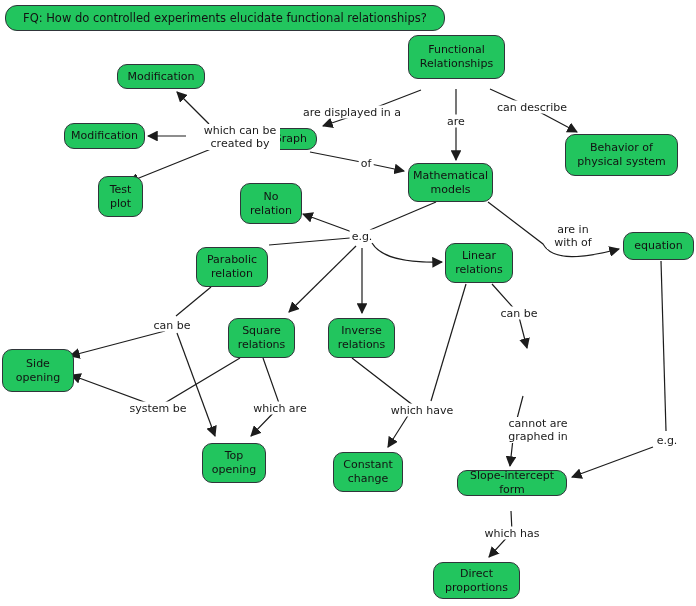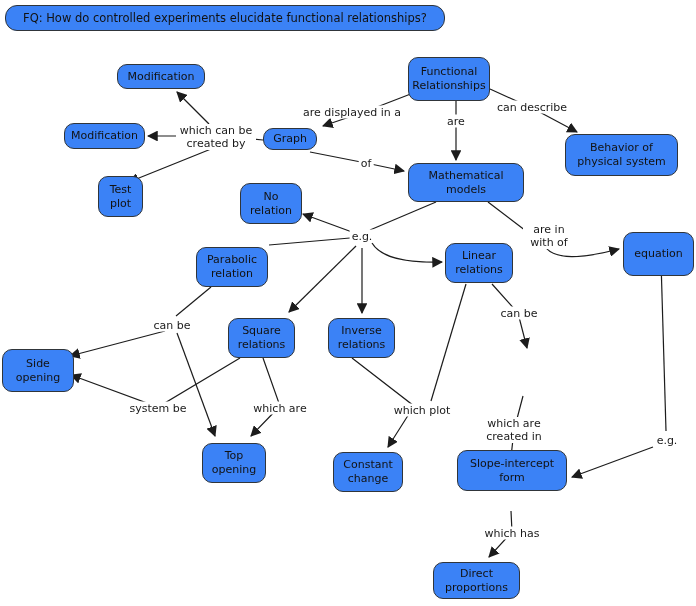--- a/index.html
+++ b/index.html
@@ -4,31 +4,31 @@
 <style>
   html,body{margin:0;padding:0;background:#ffffff;}
   #canvas{
     position:relative;width:696px;height:606px;background:#ffffff;
     font-family:"DejaVu Sans","Liberation Sans",sans-serif;overflow:hidden;
   }
   #edges{position:absolute;left:0;top:0;z-index:1;}
   #edges path{fill:none;stroke:#1c1c1c;stroke-width:1.2px;}
   .node{
     position:absolute;z-index:2;box-sizing:border-box;
-    background:#3b82f6;border:1.3px solid #30353a;border-radius:10px;
+    background:#22c55e;border:1.3px solid #30353a;border-radius:10px;
     display:flex;align-items:center;justify-content:center;text-align:center;
     font-size:11px;line-height:14px;color:#121212;padding:10px 3px;
   }
   .node.title{border-radius:12px;font-size:11.5px;}
   .lbl{
     position:absolute;z-index:2;transform:translate(-50%,-50%);
     background:#ffffff;color:#1a1a1a;font-size:11px;line-height:13px;
     text-align:center;padding:0 2px;white-space:nowrap;
   }
-  .lbl.wrap{white-space:normal;}
+  .lbl.wrap{white-space:normal;margin-left:24px;}
 </style>
 </head>
 <body>
 
 <div id="canvas">
 
   <svg id="edges" width="696" height="606" viewBox="0 0 696 606">
     <defs>
       <marker id="arw" viewBox="0 0 10 10" refX="9" refY="5" markerWidth="9" markerHeight="9" orient="auto-start-reverse">
         <path d="M0,0 L10,5 L0,10 z" style="fill:#1c1c1c;stroke:none"></path>
@@ -58,47 +58,47 @@
     <path d="M466,284 L431,401"></path>
     <path d="M492,284 L518,313 L527,348" marker-end="url(#arw)"></path>
     <path d="M523,396 L514,430 L510,466" marker-end="url(#arw)"></path>
     <path d="M661,261 L666,431"></path>
     <path d="M653,447 L572,477" marker-end="url(#arw)"></path>
     <path d="M511,511 L512,532 L489,557" marker-end="url(#arw)"></path>
   </svg>
 
   <div class="node title" style="left:5px;top:5px;width:440px;height:26px">FQ: How do controlled experiments elucidate functional relationships?</div>
   <div class="node" style="left:117px;top:64px;width:88px;height:25px">Modification</div>
-  <div class="node" style="left:408px;top:57px;width:82px;height:44px">Functional Relationships</div>
+  <div class="node" style="left:408px;top:35px;width:97px;height:44px">Functional Relationships</div>
   <div class="node" style="left:64px;top:123px;width:81px;height:26px">Modification</div>
   <div class="node" style="left:263px;top:128px;width:54px;height:15px">Graph</div>
   <div class="node" style="left:565px;top:134px;width:113px;height:42px">Behavior of physical system</div>
   <div class="node" style="left:98px;top:176px;width:45px;height:41px">Test plot</div>
   <div class="node" style="left:240px;top:183px;width:62px;height:41px">No relation</div>
-  <div class="node" style="left:408px;top:163px;width:116px;height:39px">Mathematical models</div>
-  <div class="node" style="left:623px;top:232px;width:71px;height:44px">equation</div>
+  <div class="node" style="left:408px;top:163px;width:85px;height:39px">Mathematical models</div>
+  <div class="node" style="left:623px;top:232px;width:71px;height:28px">equation</div>
   <div class="node" style="left:196px;top:247px;width:72px;height:40px">Parabolic relation</div>
   <div class="node" style="left:445px;top:243px;width:68px;height:40px">Linear relations</div>
   <div class="node" style="left:228px;top:318px;width:67px;height:40px">Square relations</div>
   <div class="node" style="left:328px;top:318px;width:67px;height:40px">Inverse relations</div>
   <div class="node" style="left:2px;top:349px;width:72px;height:43px">Side opening</div>
   <div class="node" style="left:202px;top:443px;width:64px;height:40px">Top opening</div>
   <div class="node" style="left:333px;top:452px;width:70px;height:40px">Constant change</div>
-  <div class="node" style="left:457px;top:450px;width:110px;height:41px">Slope-intercept form</div>
+  <div class="node" style="left:457px;top:470px;width:110px;height:26px">Slope-intercept form</div>
   <div class="node" style="left:433px;top:562px;width:87px;height:37px">Direct proportions</div>
 
   <div class="lbl" style="left:352px;top:112px">are displayed in a</div>
   <div class="lbl" style="left:456px;top:121px">are</div>
   <div class="lbl" style="left:532px;top:107px">can describe</div>
   <div class="lbl wrap" style="left:216px;top:137px;width:76px">which can be created by</div>
   <div class="lbl" style="left:366px;top:163px">of</div>
   <div class="lbl" style="left:362px;top:236px">e.g.</div>
   <div class="lbl wrap" style="left:549px;top:236px;width:48px">are in with of</div>
   <div class="lbl" style="left:172px;top:325px">can be</div>
   <div class="lbl" style="left:158px;top:408px">system be</div>
   <div class="lbl" style="left:280px;top:408px">which are</div>
-  <div class="lbl" style="left:422px;top:410px">which plot</div>
+  <div class="lbl" style="left:422px;top:410px">which have</div>
   <div class="lbl" style="left:519px;top:313px">can be</div>
-  <div class="lbl wrap" style="left:514px;top:430px;width:64px">which are created in</div>
+  <div class="lbl wrap" style="left:514px;top:430px;width:64px">cannot are graphed in</div>
   <div class="lbl" style="left:667px;top:440px">e.g.</div>
   <div class="lbl" style="left:512px;top:533px">which has</div>
 
 </div>
 
 </body></html>

